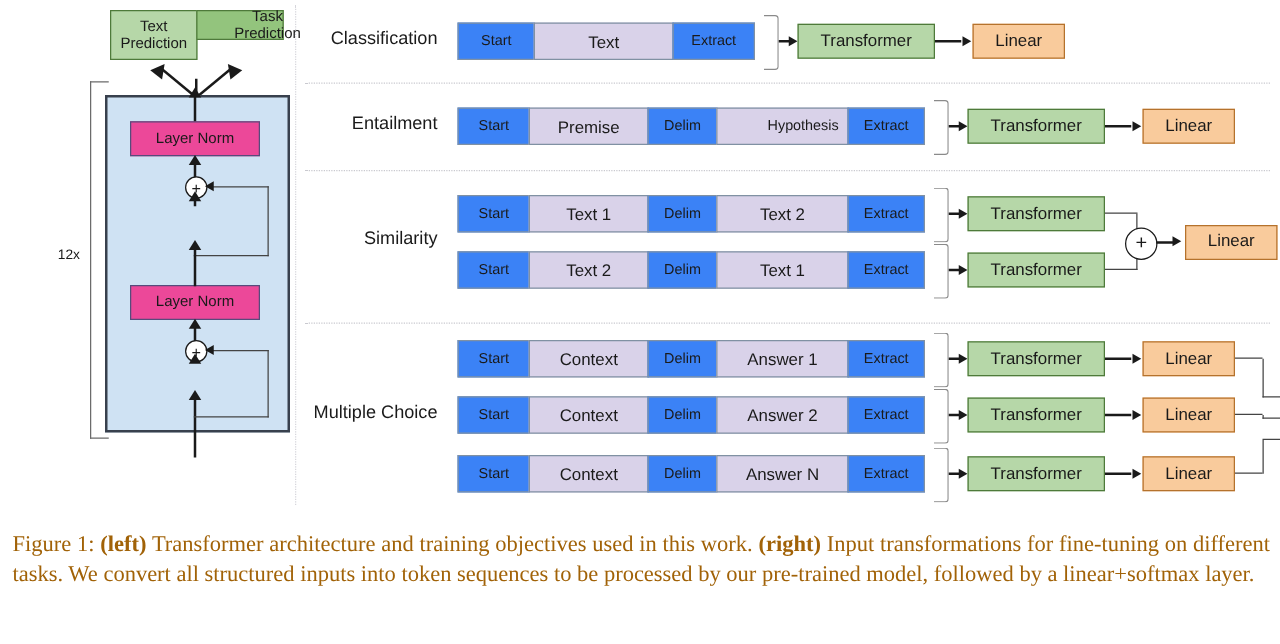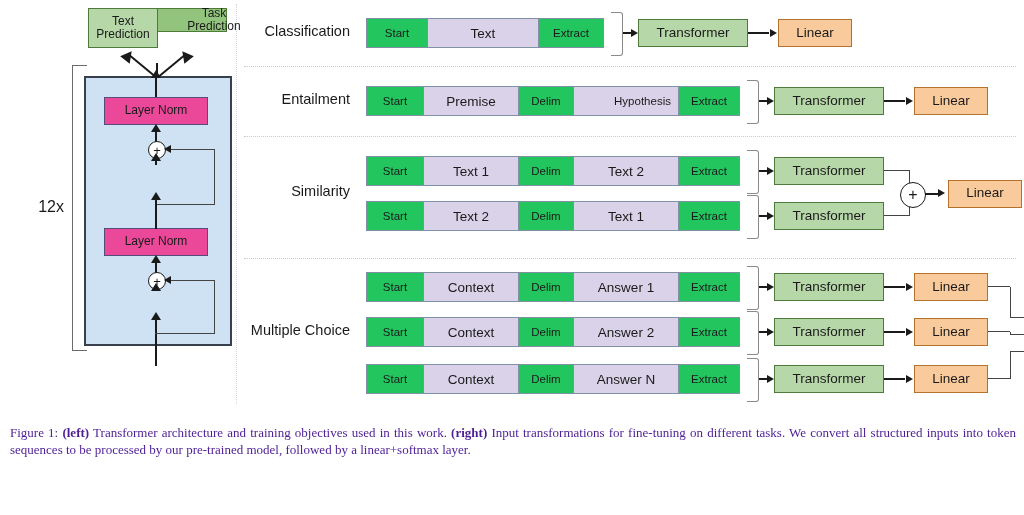--- a/index.html
+++ b/index.html
@@ -19,21 +19,21 @@
   .node.two-line{flex-direction:column;}
 
   .c-green-l{background:#b6d7a8;border-color:#4e7a3a;}
   .c-green-d{background:#93c47d;border-color:#4e7a3a;}
   .c-purple {background:#ec4899;border-color:#574b7c;text-align:center;}
   .c-yellow {background:#ffe599;border-color:#9a8330;}
   .c-pink   {background:#e6b8c6;border-color:#7c4b5b;}
   .c-orange {background:#f9cb9c;border-color:#b5722c;}
   .c-trans  {background:#b6d7a8;border-color:#4e7a3a;}
   .c-linear {background:#f9cb9c;border-color:#b5722c;}
-  .c-tok-b  {background:#22c55e;border-color:#8091a3;}
+  .c-tok-b  {background:#3b82f6;border-color:#8091a3;}
   .c-tok-p  {background:#d9d2e9;border-color:#8091a3;}
 
   
   .vline{position:absolute;width:2px;background:#1a1a1a;}
   .hline{position:absolute;height:2px;background:#1a1a1a;}
   .thinv{position:absolute;width:1.4px;background:#444;}
   .thinh{position:absolute;height:1.4px;background:#444;}
 
   .arrow-up{position:absolute;width:0;height:0;border-left:5px solid transparent;border-right:5px solid transparent;border-bottom:8px solid #1a1a1a;}
   .arrow-right{position:absolute;width:0;height:0;border-top:4.5px solid transparent;border-bottom:4.5px solid transparent;border-left:7px solid #1a1a1a;}
@@ -58,22 +58,22 @@
   
   .rowlabel{position:absolute;font-size:14.5px;color:#1a1a1a;text-align:right;white-space:nowrap;}
 
   
   .tok{position:absolute;box-sizing:border-box;display:flex;align-items:center;justify-content:center;
        font-size:11.5px;border:1.2px solid #8091a3;}
   .tok.big{font-size:13.5px;}
 
   
   .caption{position:absolute;left:10px;top:424px;width:1006px;
-    font-family:"Liberation Serif",serif;font-size:13px;line-height:1.32;
-    color:#4c1d95;text-align:justify;}
+    font-family:"Liberation Serif",serif;font-size:18px;line-height:1.32;
+    color:#a16207;text-align:justify;}
   .caption b{font-weight:bold;}
 </style>
 </head>
 <body>
 
 <div id="fig">
 
   <div class="dotvert" style="left:236px;top:4px;height:400px;"></div>
 
   <div class="node two-line c-green-l" style="left:88px;top:8px;width:70px;height:40px;">
@@ -89,21 +89,21 @@
   <svg class="abs" style="left:100px;top:48px;width:120px;height:32px;">
     <line x1="57" y1="30" x2="28" y2="6" stroke="#1a1a1a" stroke-width="2"></line>
     <polygon points="28,2 34,13 22,13" fill="#1a1a1a" transform="rotate(38 28 8)"></polygon>
     <line x1="57" y1="30" x2="86" y2="6" stroke="#1a1a1a" stroke-width="2"></line>
     <polygon points="86,2 92,13 80,13" fill="#1a1a1a" transform="rotate(-38 86 8)"></polygon>
   </svg>
 
   <div class="blueblock" style="left:84px;top:76px;width:144px;height:266px;"></div>
 
   <div class="brk" style="left:72px;top:65px;width:14px;height:284px;border-right:none;"></div>
-  <div class="rowlabel" style="left:20px;top:198px;width:44px;font-size:16px;text-align:right;">12x</div>
+  <div class="rowlabel" style="left:20px;top:198px;width:44px;font-size:11px;text-align:right;">12x</div>
 
   <div class="vline" style="left:155px;top:318px;height:48px;"></div>
   <div class="arrow-up" style="left:151px;top:312px;"></div>
 
   <div class="node c-purple" style="left:104px;top:97px;width:104px;height:28px;">
     <span>Layer Norm</span>
   </div>
 
   <div class="vline" style="left:155px;top:77px;height:20px;"></div>
   <div class="arrow-up" style="left:151px;top:70px;"></div>

